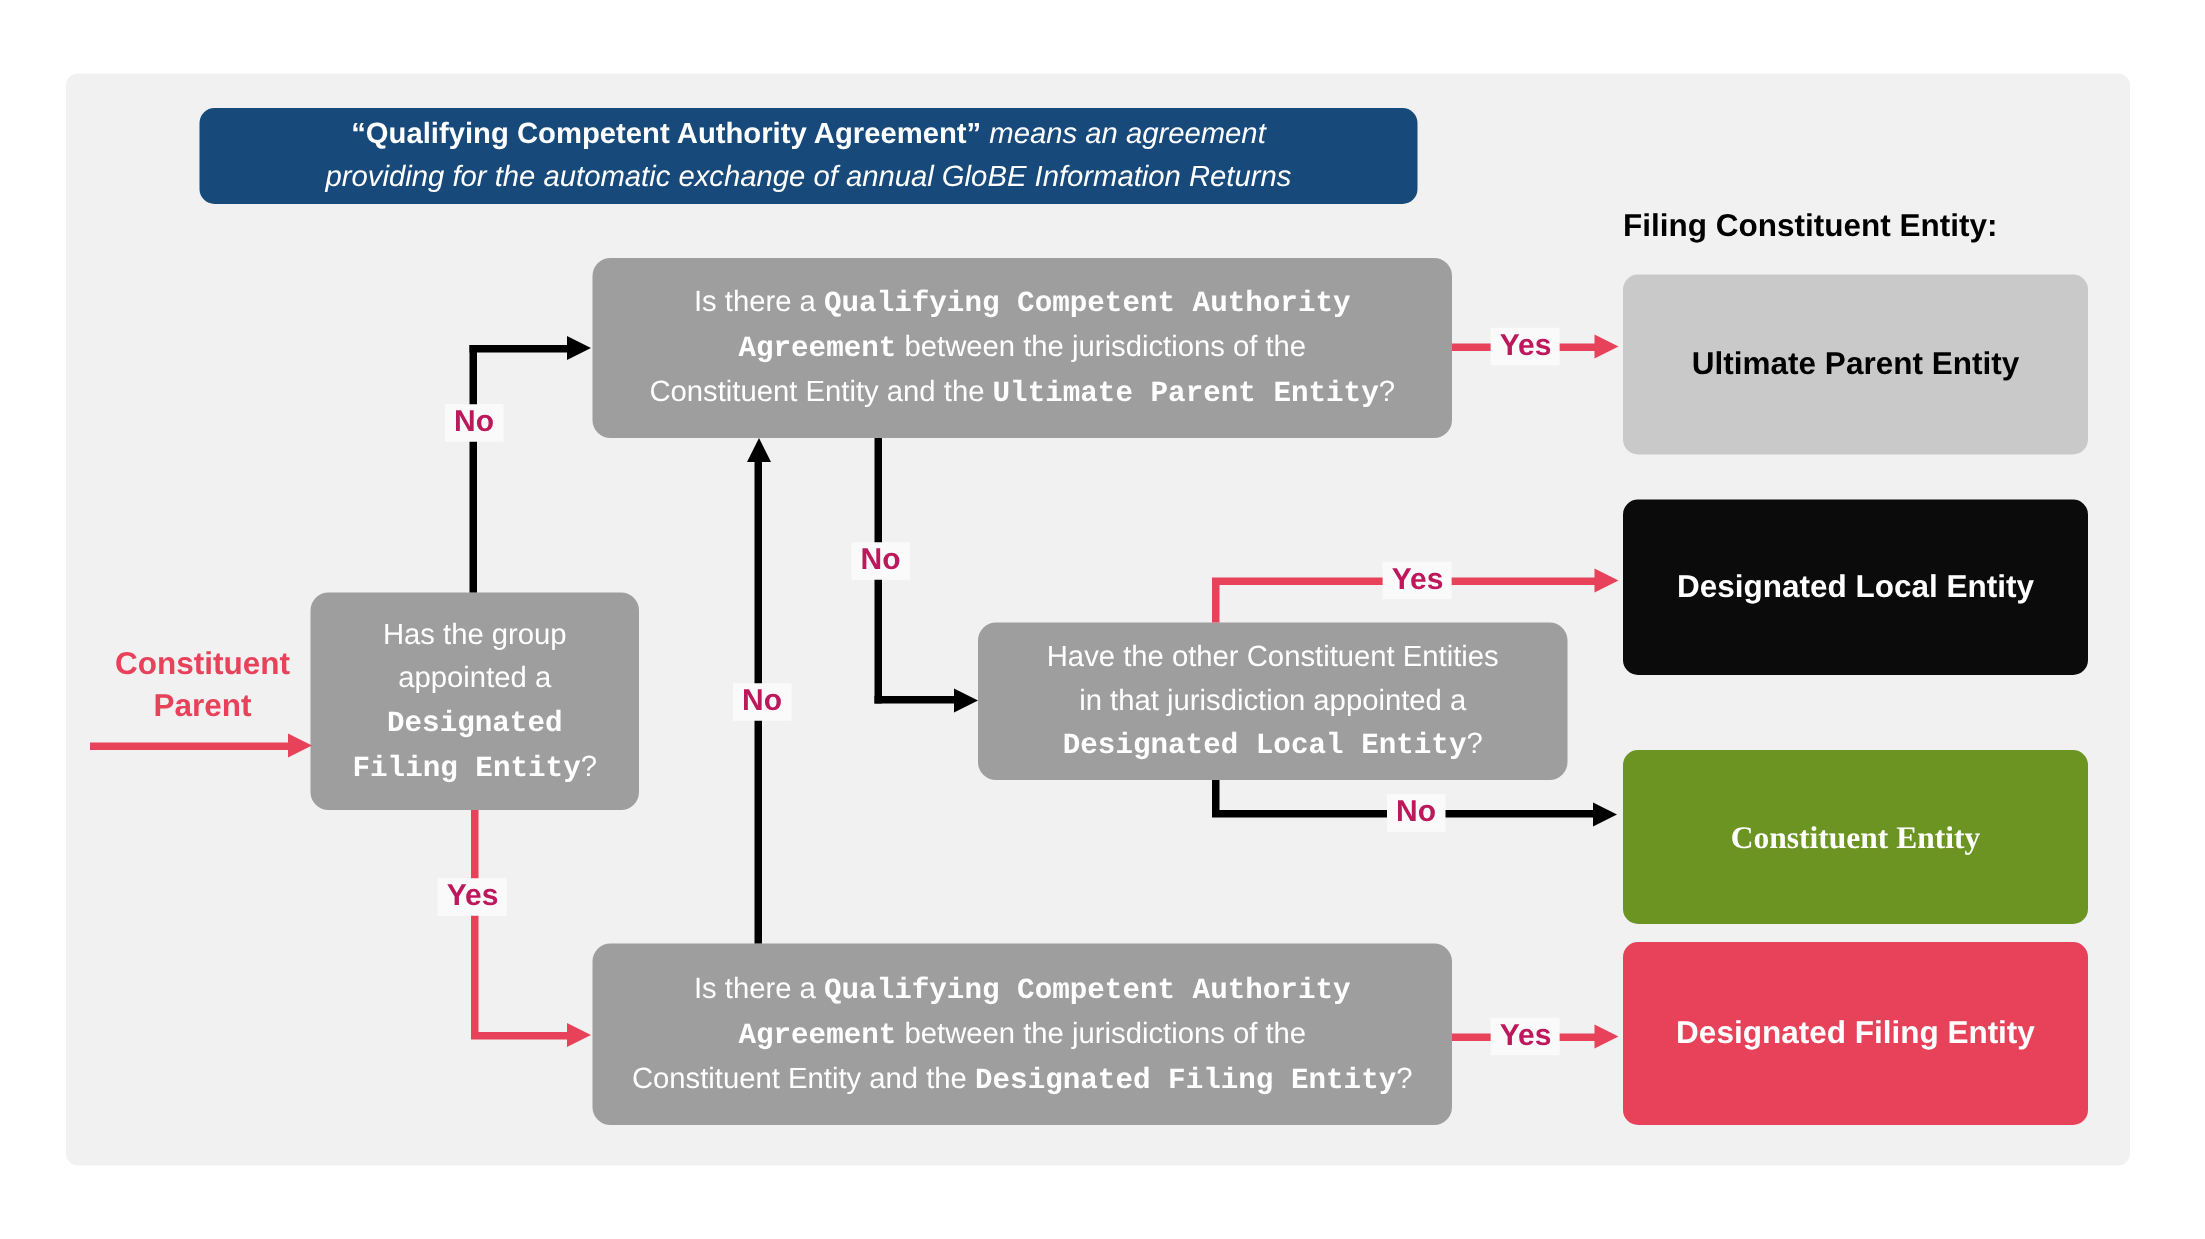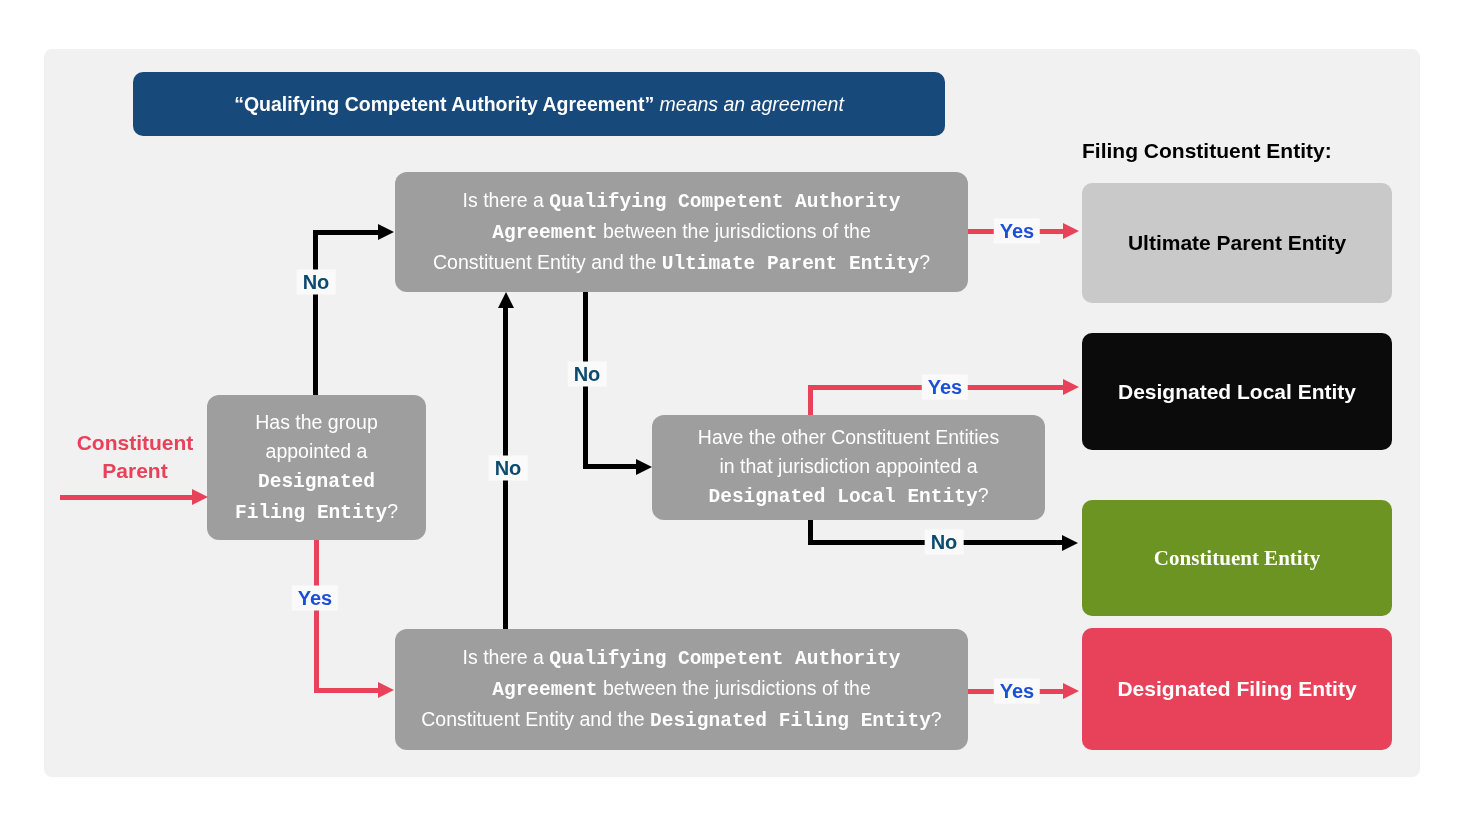--- a/index.html
+++ b/index.html
@@ -49,32 +49,35 @@
                border-top:8px solid transparent; border-bottom:8px solid transparent;
                border-left:16px solid #000000; }
   .arr-right.red { border-left-color:#e8415a; }
   .arr-up { position:absolute; width:0; height:0;
             border-left:8px solid transparent; border-right:8px solid transparent;
             border-bottom:16px solid #000000; }
 
   
   .edge-label { position:absolute; transform:translate(-50%,-50%);
                 font-weight:bold; font-size:20px; background:#fbfafa; padding:1px 6px;
-                color:#0c4a6e; white-space:nowrap; }
-  .edge-label.red { color:#1d4ed8; }
+                color:#be185d; white-space:nowrap; }
+  .edge-label.red { color:#be185d; }
 </style>
 </head>
 <body>
 
 <div class="stage">
   <div class="panel"></div>
 
   <div class="banner">
     <div>
       <b>“Qualifying Competent Authority Agreement”</b><i> means an agreement</i>
+    </div>
+    <div>
+      <i>providing for the automatic exchange of annual GloBE Information Returns</i>
     </div>
   </div>
 
   <div class="results-heading">Filing Constituent Entity:</div>
 
   <div class="left-label">
     <div>Constituent</div>
     <div>Parent</div>
   </div>
 

